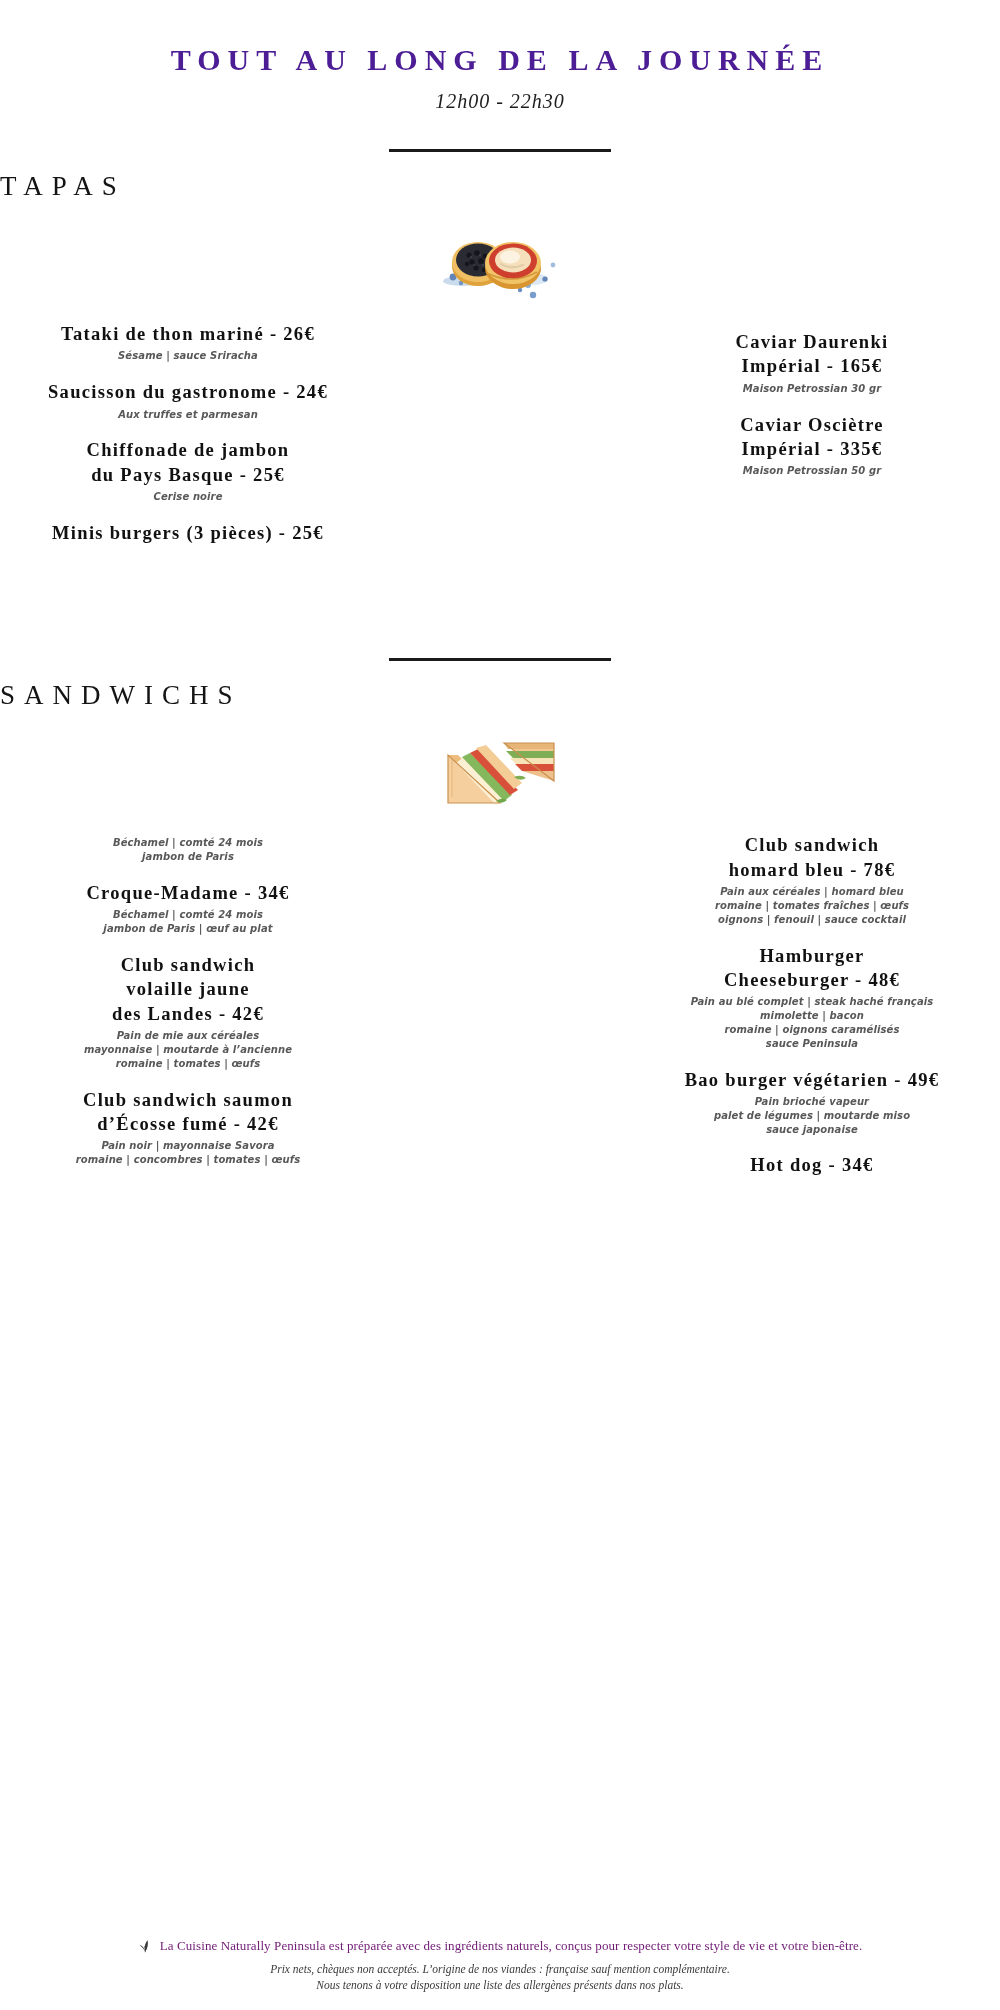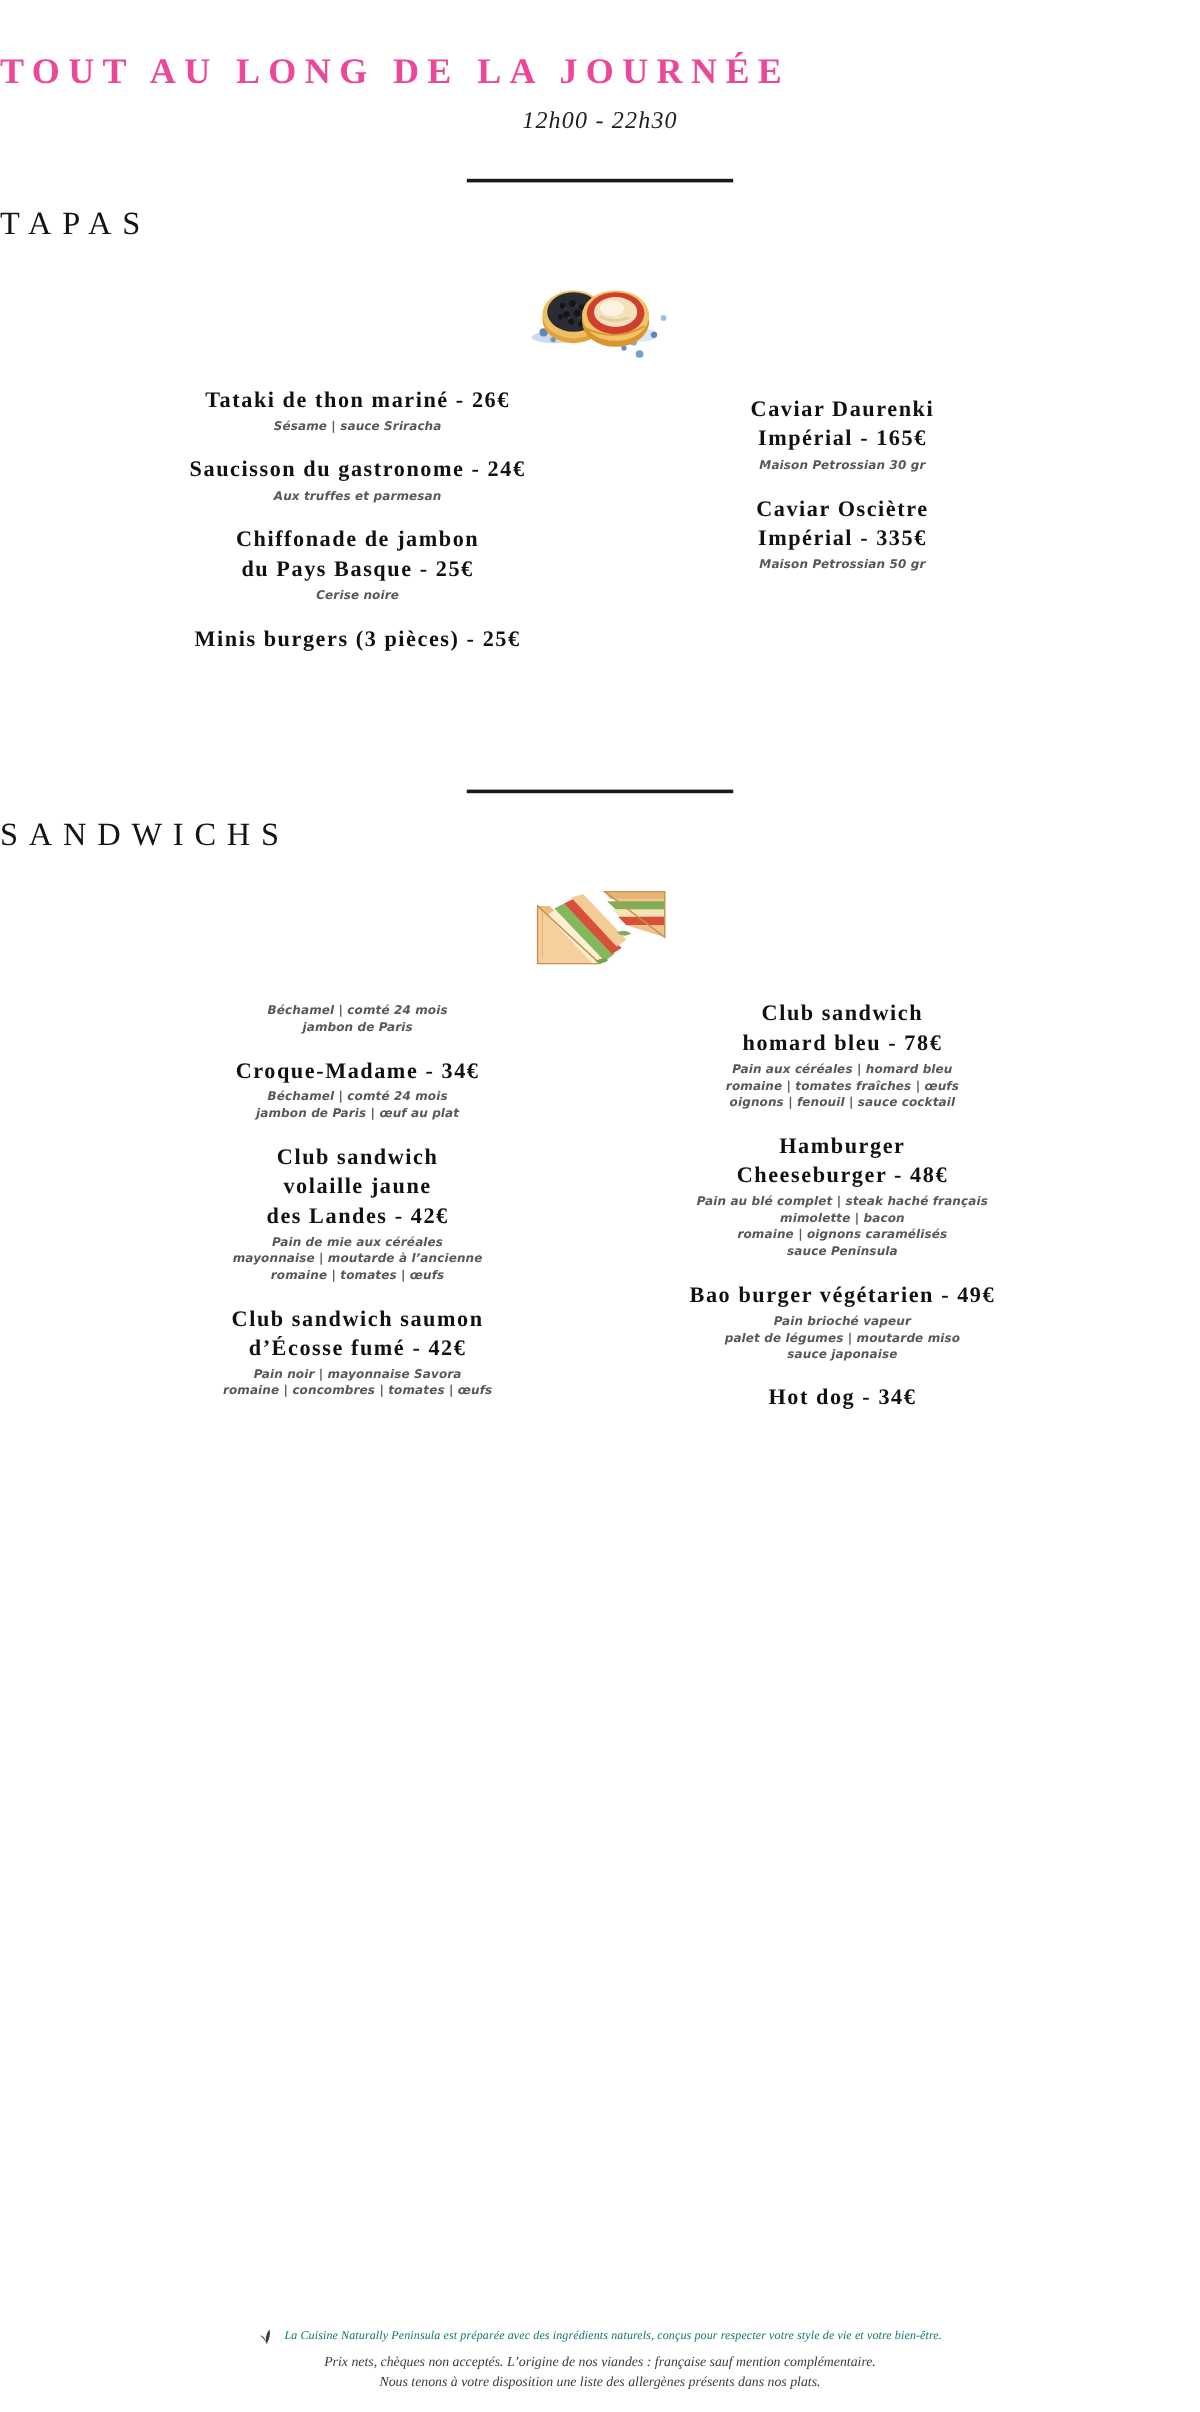--- a/index.html
+++ b/index.html
@@ -18,25 +18,26 @@
 
   .page {
     width: 1000px;
     height: 2010px;
     position: relative;
     background: #ffffff;
   }
 
   
   .main-title {
+    text-align: center;
     font-family: "Liberation Serif", serif;
     font-weight: bold;
     font-size: 30px;
     letter-spacing: 7px;
-    color: #ec4899;
+    color: #4c1d95;
     padding-top: 42px;
     line-height: 1.2;
   }
   .main-subtitle {
     text-align: center;
     font-family: "Liberation Serif", serif;
     font-style: italic;
     font-size: 20px;
     letter-spacing: 1px;
     color: #1d1d1d;
@@ -63,21 +64,21 @@
 
   .section-art {
     display: flex;
     justify-content: center;
     align-items: center;
   }
 
   
   .columns {
     display: flex;
-    justify-content: center;
+    justify-content: space-between;
     align-items: flex-start;
   }
   .col {
     width: 390px;
     box-sizing: border-box;
   }
   .col-left { padding-right: 14px; }
   .col-right { padding-left: 14px; }
 
   .item { text-align: center; }
@@ -107,28 +108,27 @@
   
   .footer {
     position: absolute;
     left: 0;
     right: 0;
     bottom: 16px;
     text-align: center;
   }
   .footer-line-main {
     font-family: "Liberation Serif", serif;
-    font-size: 10px;
-    color: #0f766e;
+    font-size: 13px;
+    color: #701a75;
     letter-spacing: 0.1px;
     display: flex;
     justify-content: center;
     align-items: center;
     gap: 7px;
-    font-style: italic;
   }
   .leaf-icon {
     display: inline-block;
     width: 15px;
     height: 15px;
     line-height: 0;
   }
   .footer-small {
     font-family: "Liberation Serif", serif;
     font-style: italic;

